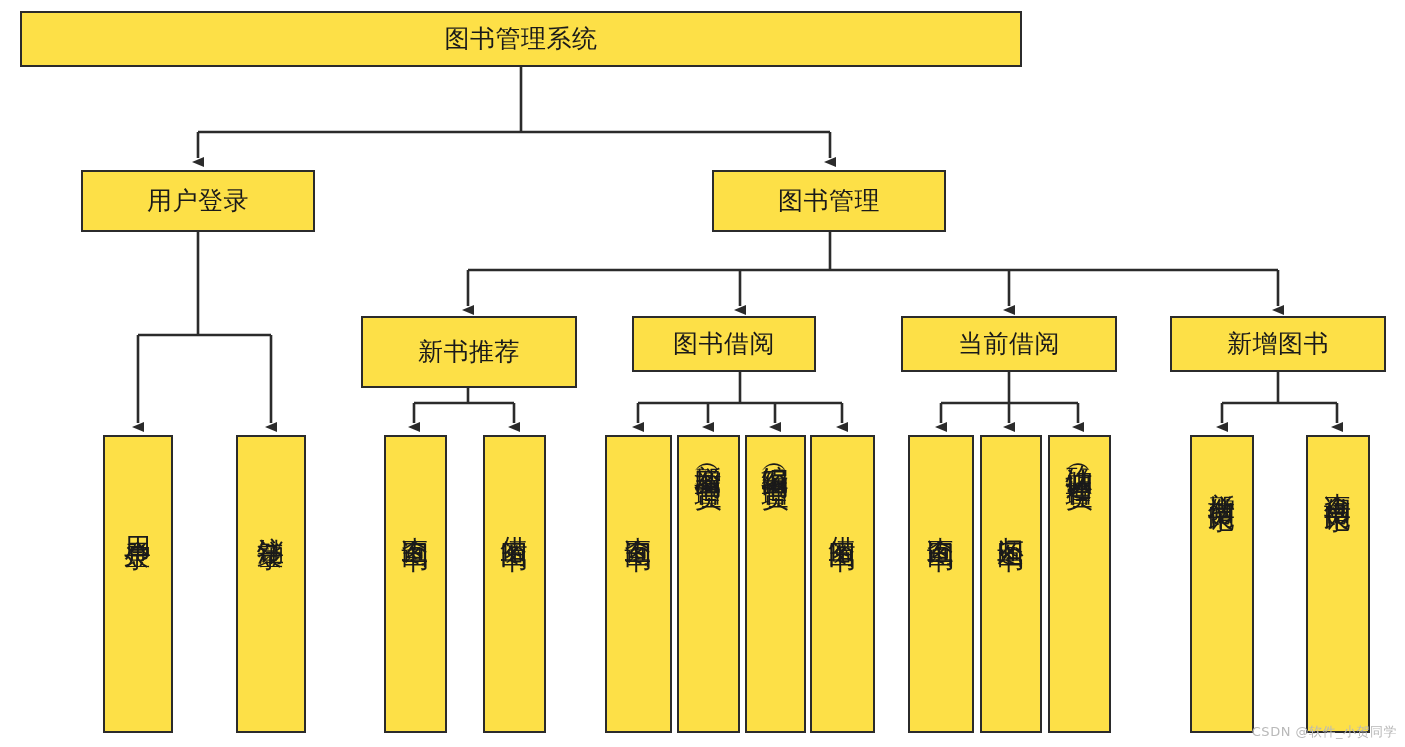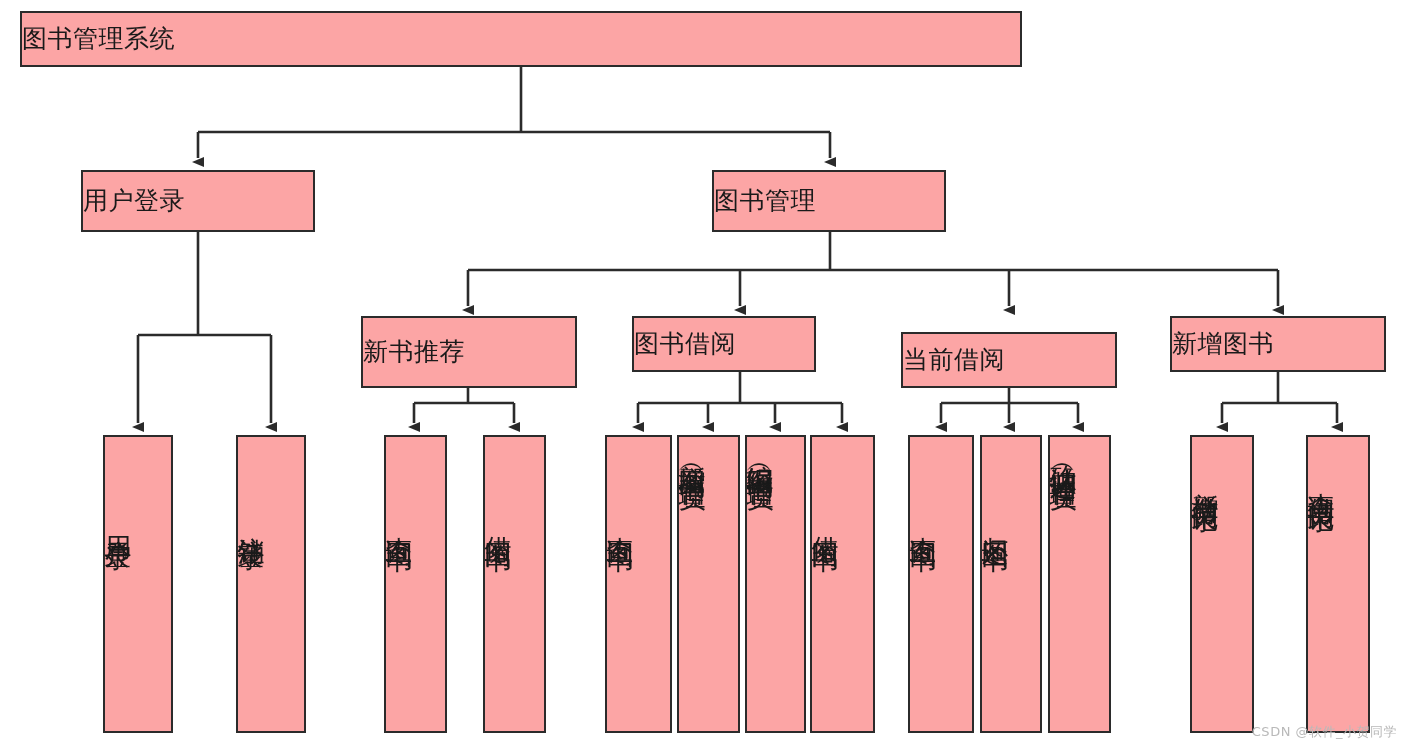--- a/index.html
+++ b/index.html
@@ -22,24 +22,24 @@
     left: 0;
     top: 0;
     width: 1405px;
     height: 747px;
     pointer-events: none;
   }
   .node {
     position: absolute;
     box-sizing: border-box;
     border: 2.5px solid #2b2b2b;
-    background: #fca5a5;
+    background: #fde047;
     display: flex;
     align-items: center;
-    justify-content: flex-start;
+    justify-content: center;
     color: #1a1a1a;
   }
   .node .lbl {
     display: block;
     line-height: 1.18;
     letter-spacing: 0.5px;
     white-space: pre;
     text-align: center;
   }
   
@@ -136,21 +136,21 @@
   <div class="node h-node" style="left:712px; top:170px; width:234px; height:62px;">
     <span class="lbl">图书管理</span>
   </div>
 
   <div class="node h-node" style="left:361px; top:316px; width:216px; height:72px;">
     <span class="lbl">新书推荐</span>
   </div>
   <div class="node h-node" style="left:632px; top:316px; width:184px; height:56px;">
     <span class="lbl">图书借阅</span>
   </div>
-  <div class="node h-node" style="left:901px; top:316px; width:216px; height:56px;margin-top:16px;">
+  <div class="node h-node" style="left:901px; top:316px; width:216px; height:56px;">
     <span class="lbl">当前借阅</span>
   </div>
   <div class="node h-node" style="left:1170px; top:316px; width:216px; height:56px;">
     <span class="lbl">新增图书</span>
   </div>
 
   <div class="node v-node" style="left:103px; top:435px; width:70px; height:298px; padding-top:78px;">
     <span class="lbl">用户登录</span>
   </div>
   <div class="node v-node" style="left:236px; top:435px; width:70px; height:298px; padding-top:78px;">

